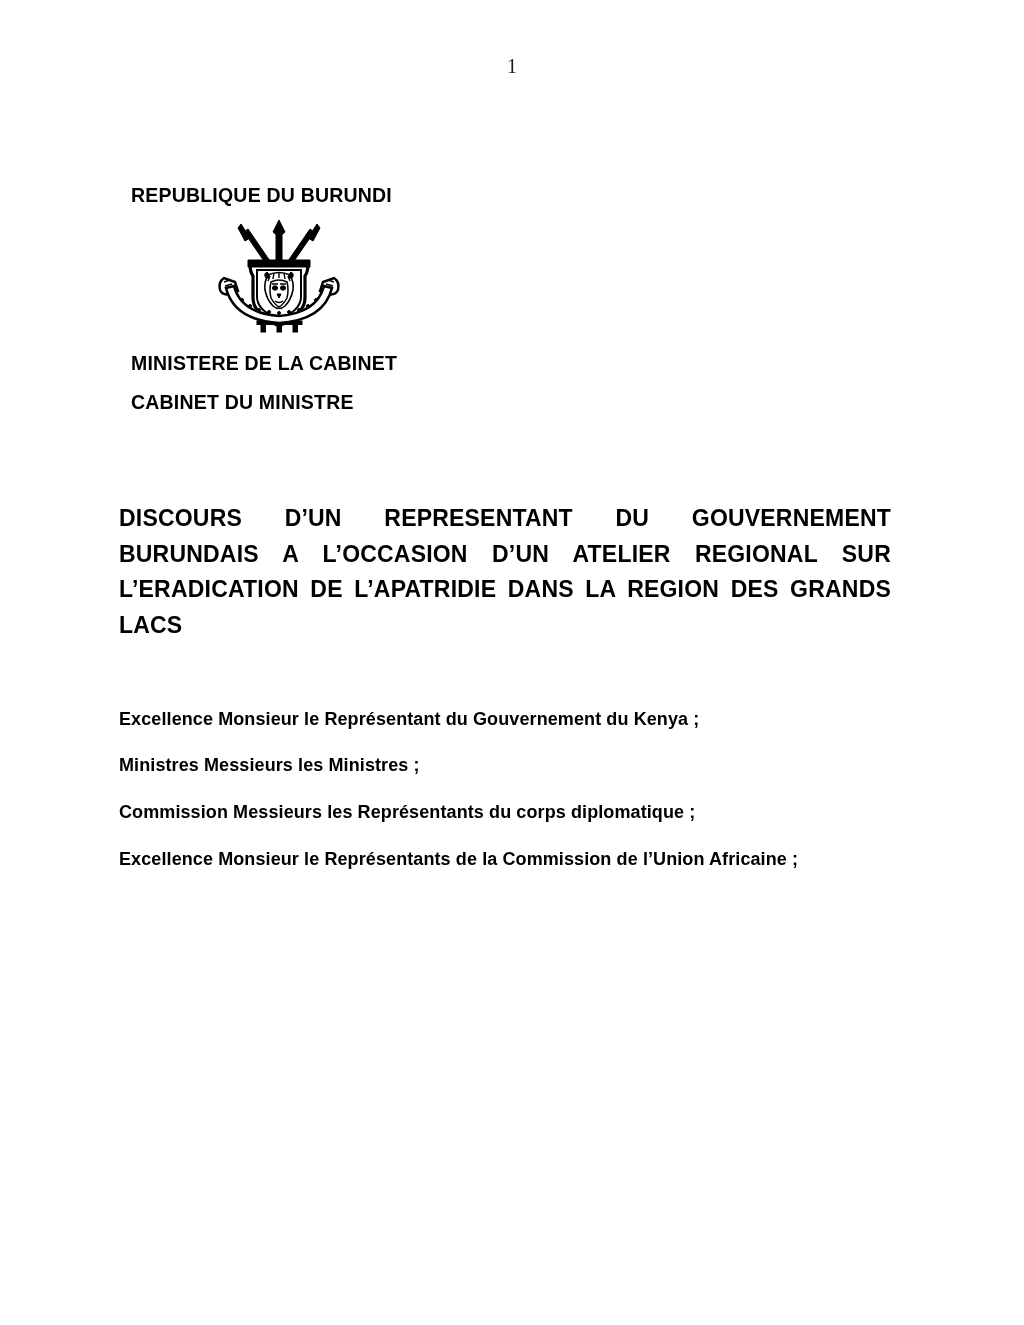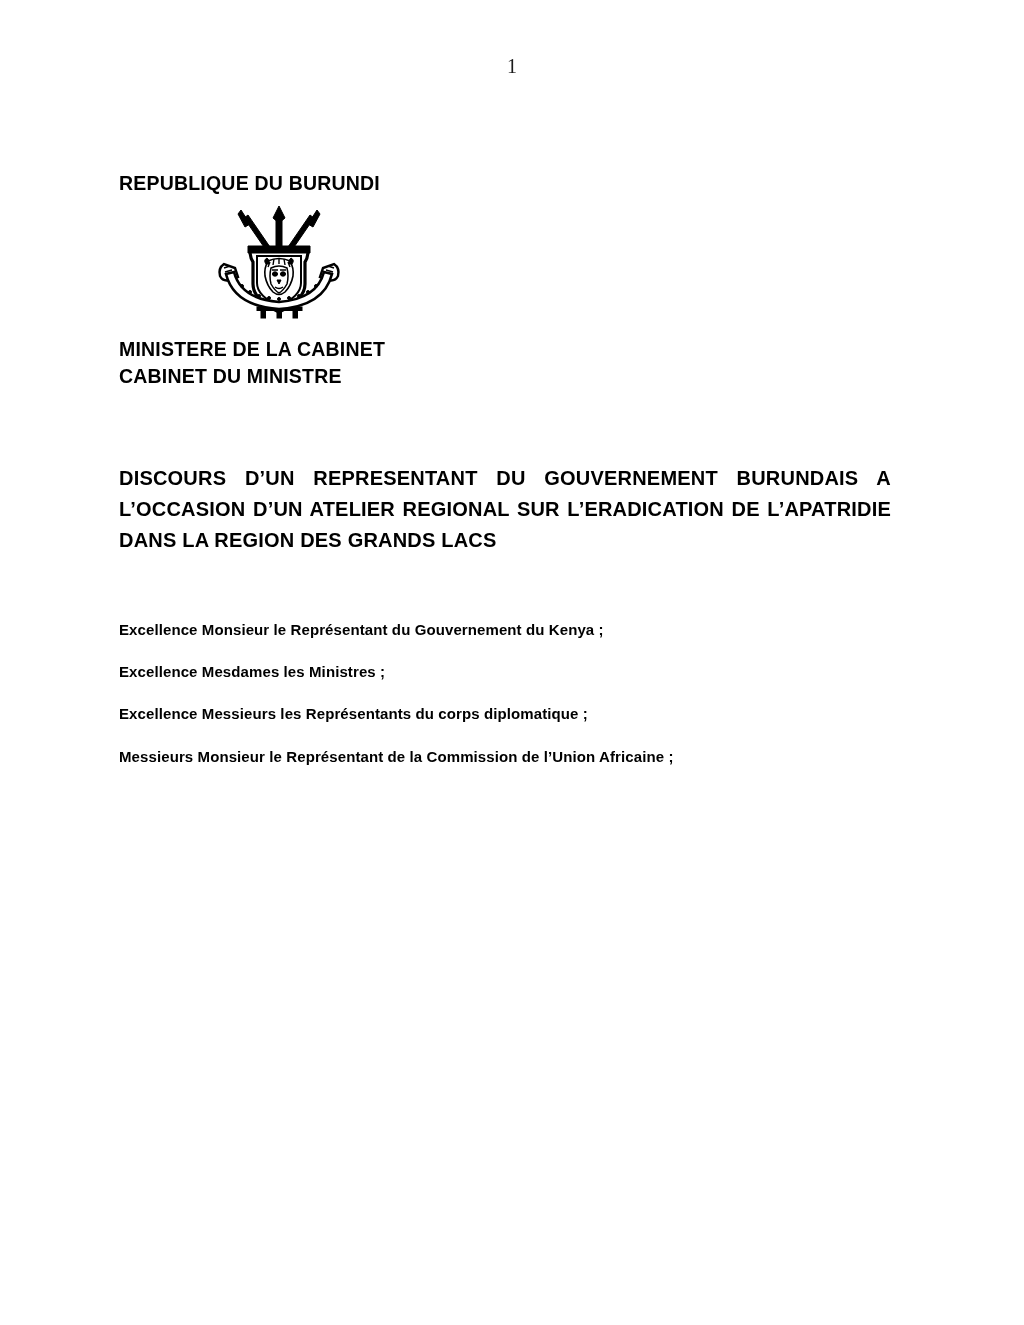--- a/index.html
+++ b/index.html
@@ -42,21 +42,21 @@
     left: 119px;
     top: 170px;
     width: 772px;
   }
 
   .org-line {
     font-size: 19.5px;
     font-weight: bold;
     letter-spacing: 0.2px;
     line-height: 1.35;
-    margin: 0;
+    margin: 12px;
     white-space: nowrap;
   }
   .org-line.underlined {
     text-underline-offset: 2px;
   }
 
   
   .emblem-wrap {
     margin: 10px 0 0 0;
     padding-left: 95px;
@@ -69,38 +69,38 @@
   }
 
   .ministry-block {
     margin-top: 12px;
   }
 
   
   .doc-title {
     margin: 0;
     padding: 0;
-    font-size: 20px;
+    font-size: 23px;
     font-weight: bold;
     line-height: 1.55;
     text-align: justify;
     text-align-last: left;
     letter-spacing: 0.2px;
   }
   .title-spacer {
     height: 74px;
   }
 
   
   .salutations {
     margin-top: 62px;
   }
   .salutation {
     margin: 16px 0 19px 0;
-    font-size: 15px;
+    font-size: 18px;
     font-weight: bold;
     line-height: 1.55;
     text-align: justify;
     text-align-last: left;
     letter-spacing: 0.1px;
   }
   .salutation:last-child {
     margin-bottom: 0;
   }
 </style>
@@ -188,19 +188,19 @@
       <p class="org-line">MINISTERE DE LA CABINET</p>
       <p class="org-line underlined">CABINET DU MINISTRE</p>
     </div>
 
     <div class="title-spacer"></div>
 
     <h1 class="doc-title">DISCOURS D’UN REPRESENTANT DU GOUVERNEMENT BURUNDAIS A L’OCCASION D’UN ATELIER REGIONAL SUR L’ERADICATION DE L’APATRIDIE DANS LA REGION DES GRANDS LACS</h1>
 
     <div class="salutations">
       <p class="salutation">Excellence Monsieur le Représentant du Gouvernement du Kenya ;</p>
-      <p class="salutation">Excellence Mesdames les Ministres ;</p>
-      <p class="salutation">Excellence Messieurs les Représentants du corps diplomatique ;</p>
-      <p class="salutation">Messieurs Monsieur le Représentant de la Commission de l’Union Africaine ;</p>
+      <p class="salutation">Ministres Messieurs les Ministres ;</p>
+      <p class="salutation">Commission Messieurs les Représentants du corps diplomatique ;</p>
+      <p class="salutation">Excellence Monsieur le Représentants de la Commission de l’Union Africaine ;</p>
     </div>
 
   </div>
 </div>
 
 </body></html>

